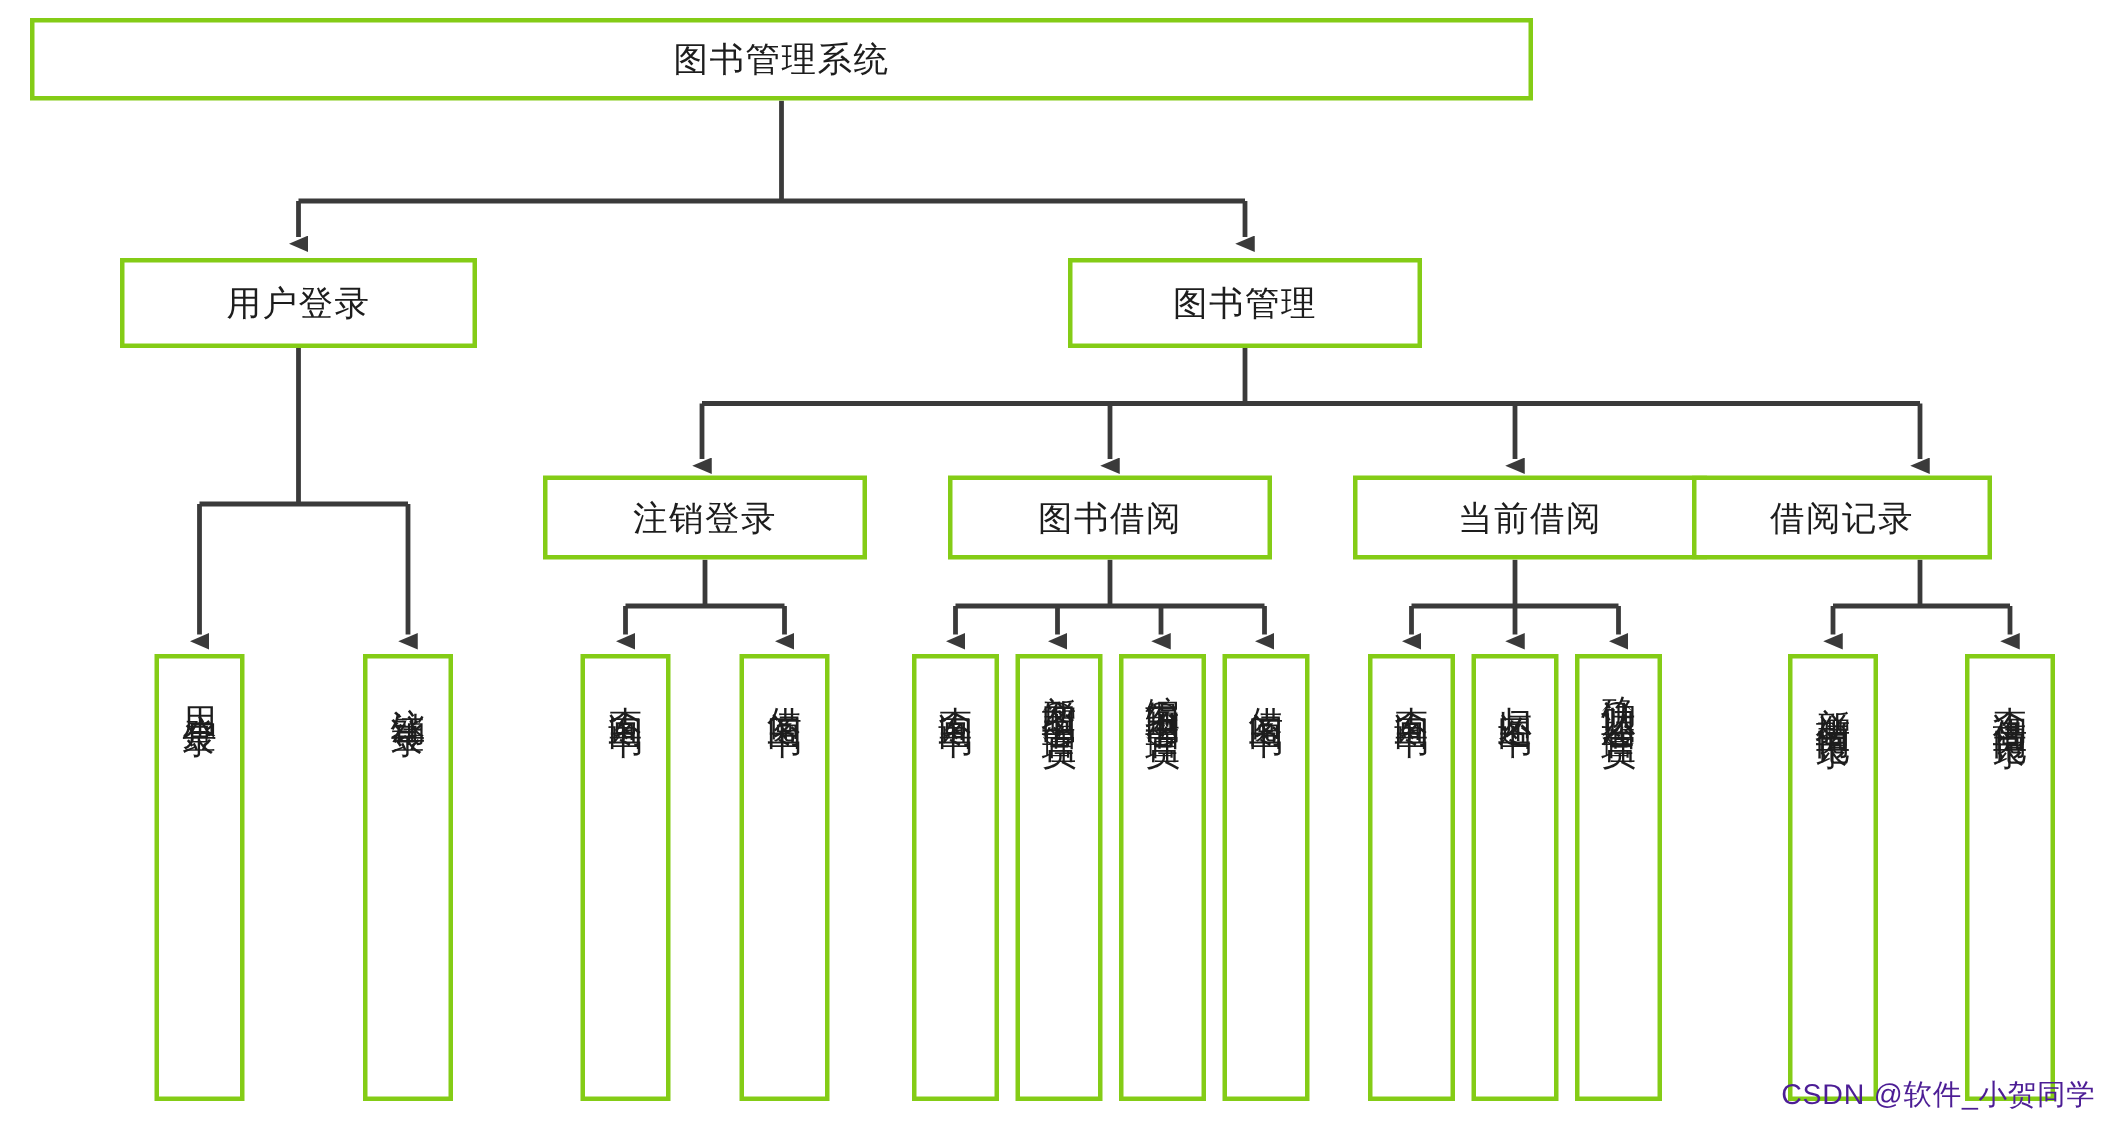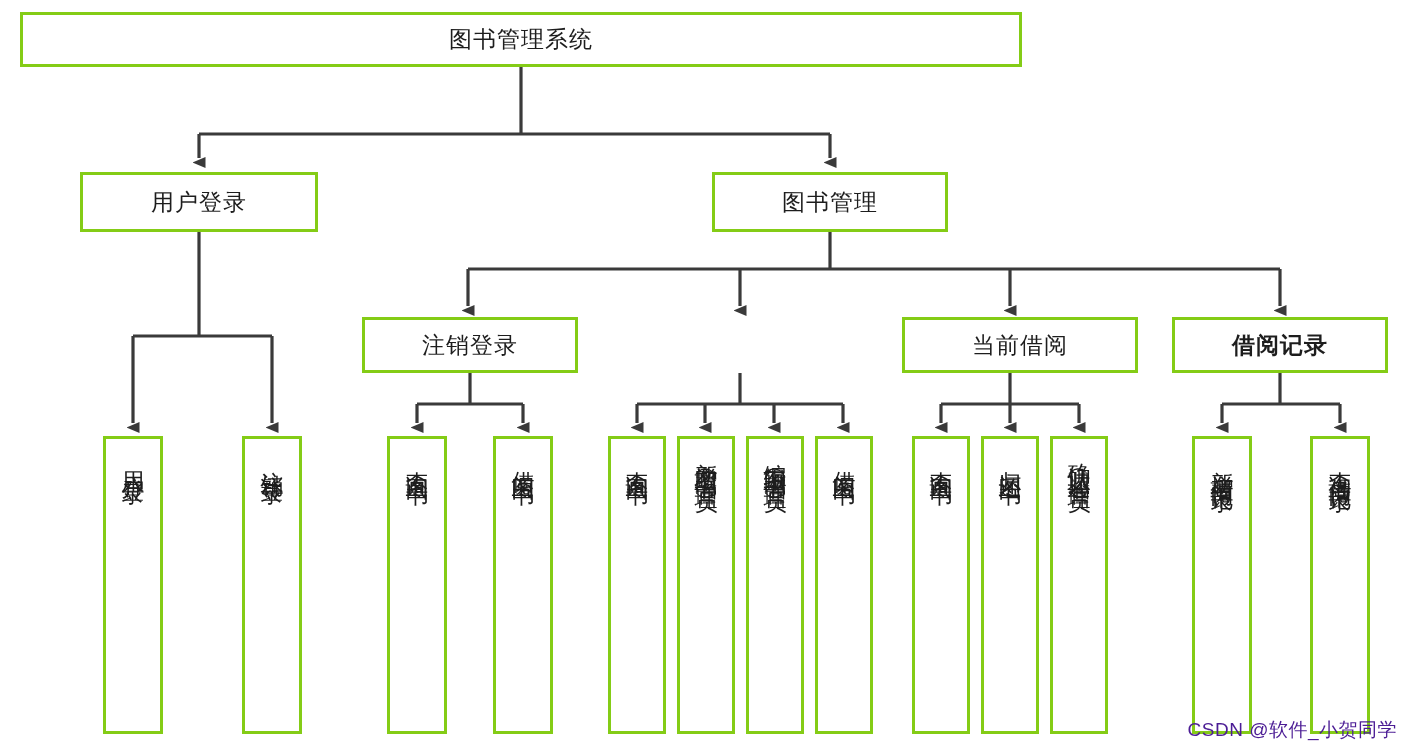--- a/index.html
+++ b/index.html
@@ -135,26 +135,29 @@
   </div>
 
   <div class="node" style="left:712px; top:172px; width:236px; height:60px;">
     <span class="node-label">图书管理</span>
   </div>
 
   <div class="node" style="left:362px; top:317px; width:216px; height:56px;">
     <span class="node-label">注销登录</span>
   </div>
 
+  <div class="node" style="left:632px; top:317px; width:216px; height:56px;">
+    <span class="node-label">图书借阅</span>
+  </div>
 
   <div class="node" style="left:902px; top:317px; width:236px; height:56px;">
     <span class="node-label">当前借阅</span>
   </div>
 
-  <div class="node" style="left:1172px; top:317px; width:216px; height:56px;font-weight:bold;">
+  <div class="node" style="left:1128px; top:317px; width:200px; height:56px;">
     <span class="node-label">借阅记录</span>
   </div>
 
   <div class="node leaf" style="left:103px; top:436px; width:60px; height:298px;">
     <span class="node-vertical">用户登录</span>
   </div>
 
   <div class="node leaf" style="left:242px; top:436px; width:60px; height:298px;">
     <span class="node-vertical">注销登录</span>
   </div>

